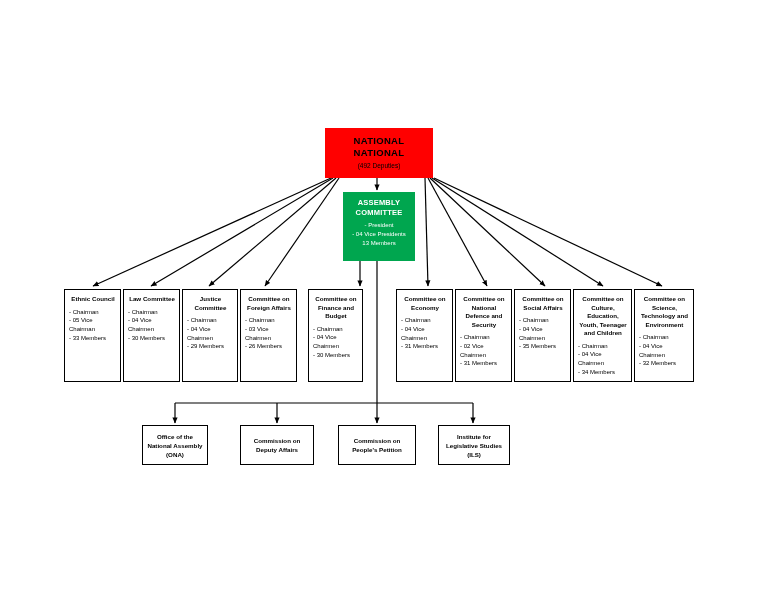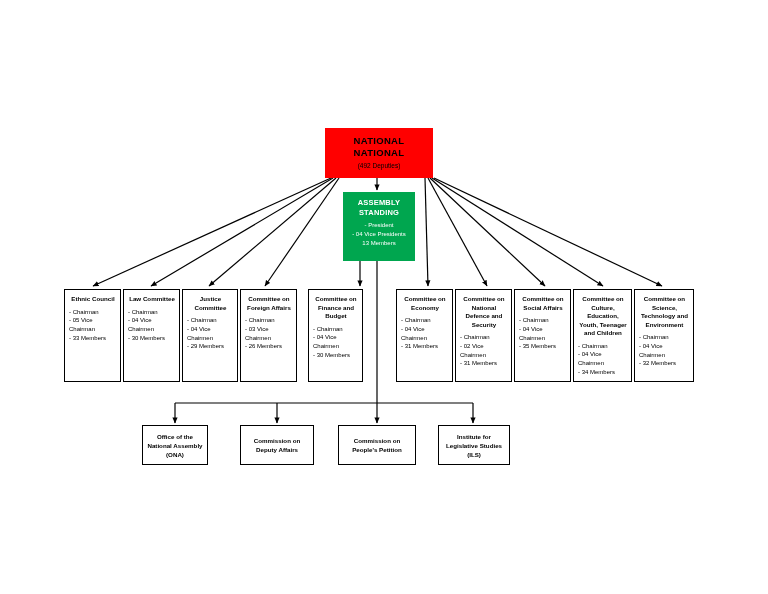--- a/index.html
+++ b/index.html
@@ -167,21 +167,21 @@
   </svg>
 
   <div class="node" id="national-assembly">
     <div class="na-title">NATIONAL</div>
     <div class="na-title">NATIONAL</div>
     <div class="na-sub">(492 Deputies)</div>
   </div>
 
   <div class="node" id="standing-committee">
     <div class="sc-title">ASSEMBLY</div>
-    <div class="sc-title">STANDING</div>
+    <div class="sc-title">COMMITTEE</div>
     <div class="sc-lines" style="white-space: pre-line;">- President
 - 04 Vice Presidents
 13 Members</div>
   </div>
 
   <div class="committee" style="left:64px;  width:57px;">
     <span class="c-title">Ethnic Council</span>
     <span class="c-body">- Chairman
 - 05 Vice
 Chairman

